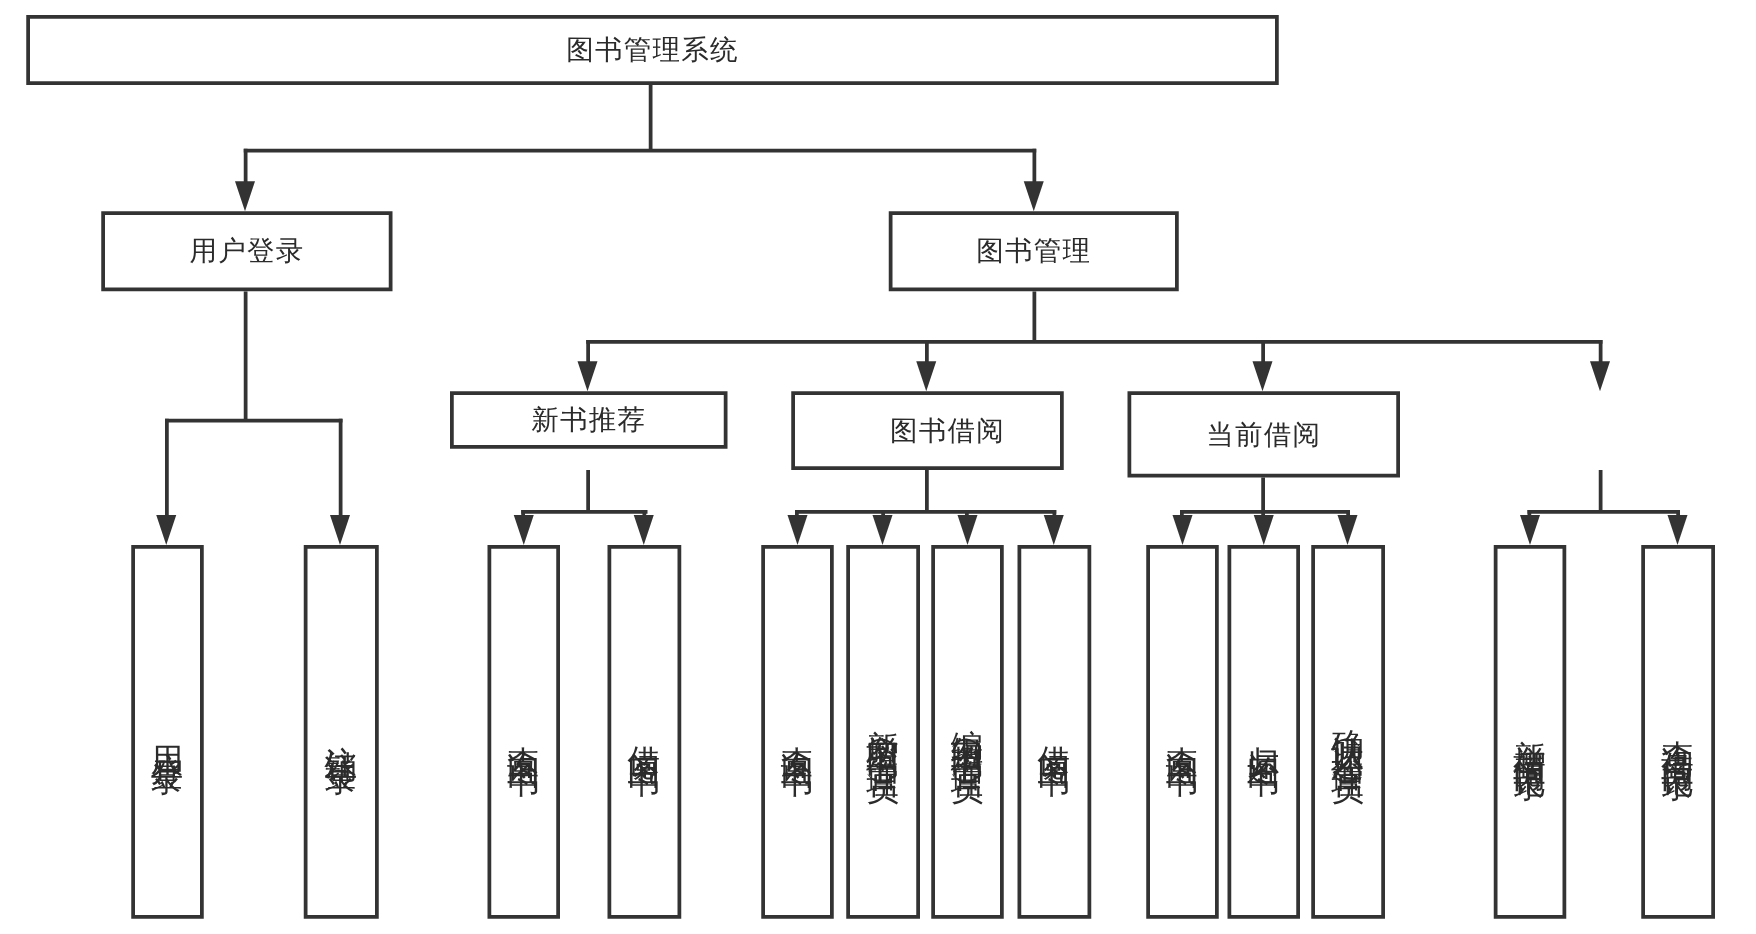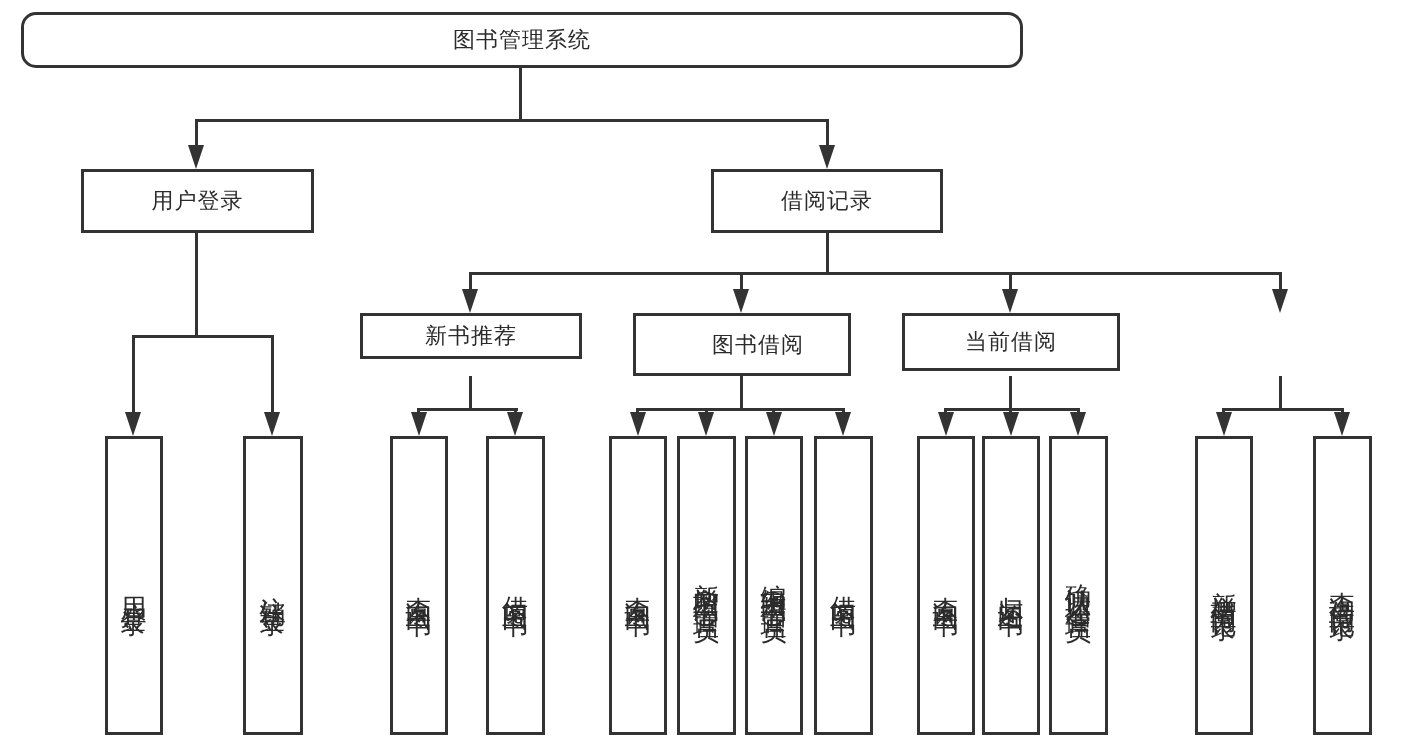--- a/index.html
+++ b/index.html
@@ -25,26 +25,26 @@
   .arrow{
     position:absolute;width:0;height:0;z-index:1;
     border-left:8px solid transparent;border-right:8px solid transparent;
     border-top:24px solid #333;
   }
   #watermark{
     position:absolute;right:3px;bottom:4px;font-size:21px;letter-spacing:1px;
     color:rgba(182,182,182,0.92);z-index:5;white-space:nowrap;
   }
   
-  #n-root{left:21px;top:12px;width:1002px;height:56px;border-radius:15px;}
+  #n-root{left:21px;top:12px;width:1002px;height:56px;}
   #n-ul{left:81px;top:169px;width:233px;height:64px;}
   #n-bm{left:711px;top:169px;width:232px;height:64px;}
   #n-nb{left:360px;top:313px;width:222px;height:46px;}
   #n-bb{left:633px;top:313px;width:218px;height:63px;padding-left:32px;}
-  #n-cb{left:902px;top:313px;width:218px;height:58px;}
+  #n-cb{left:902px;top:313px;width:218px;height:69px;}
   #n-br{left:1172px;top:313px;width:218px;height:63px;}
   #l-ul1{left:105px;width:58px;} #l-ul2{left:243px;width:60px;}
   #l-nb1{left:390px;width:58px;} #l-nb2{left:486px;width:59px;}
   #l-bb1{left:609px;width:58px;} #l-bb2{left:677px;width:59px;}
   #l-bb3{left:745px;width:58px;} #l-bb4{left:814px;width:59px;}
   #l-cb1{left:917px;width:58px;} #l-cb2{left:982px;width:58px;} #l-cb3{left:1049px;width:59px;}
   #l-br1{left:1195px;width:58px;} #l-br2{left:1313px;width:59px;}
 </style>
 </head>
 <body>
@@ -52,21 +52,21 @@
 <div id="canvas">
 
   <div class="hbox" id="n-root">
     <span>图书管理系统</span>
   </div>
 
   <div class="hbox" id="n-ul">
     <span>用户登录</span>
   </div>
   <div class="hbox" id="n-bm">
-    <span>借阅记录</span>
+    <span>图书管理</span>
   </div>
 
   <div class="hbox" id="n-nb">
     <span>新书推荐</span>
   </div>
   <div class="hbox" id="n-bb">
     <span>图书借阅</span>
   </div>
   <div class="hbox" id="n-cb">
     <span>当前借阅</span>

